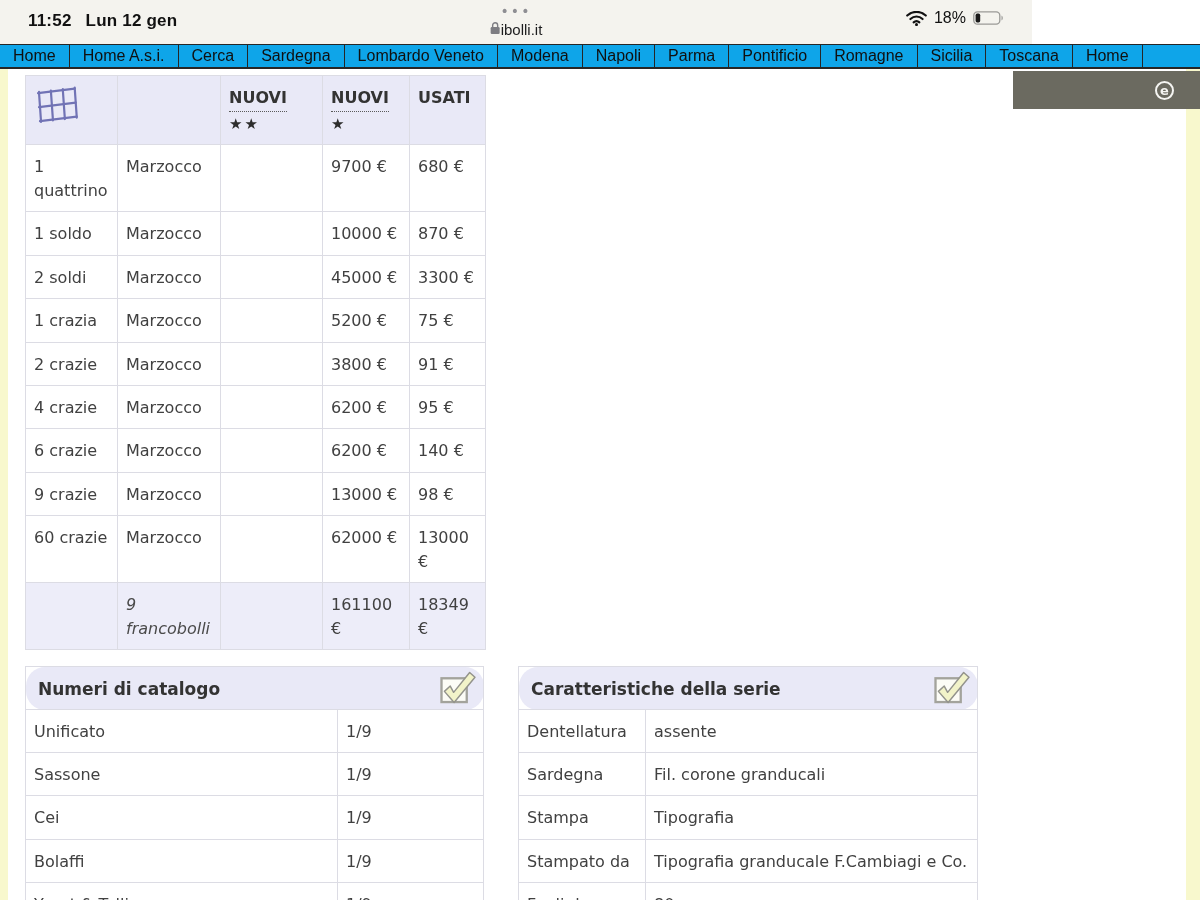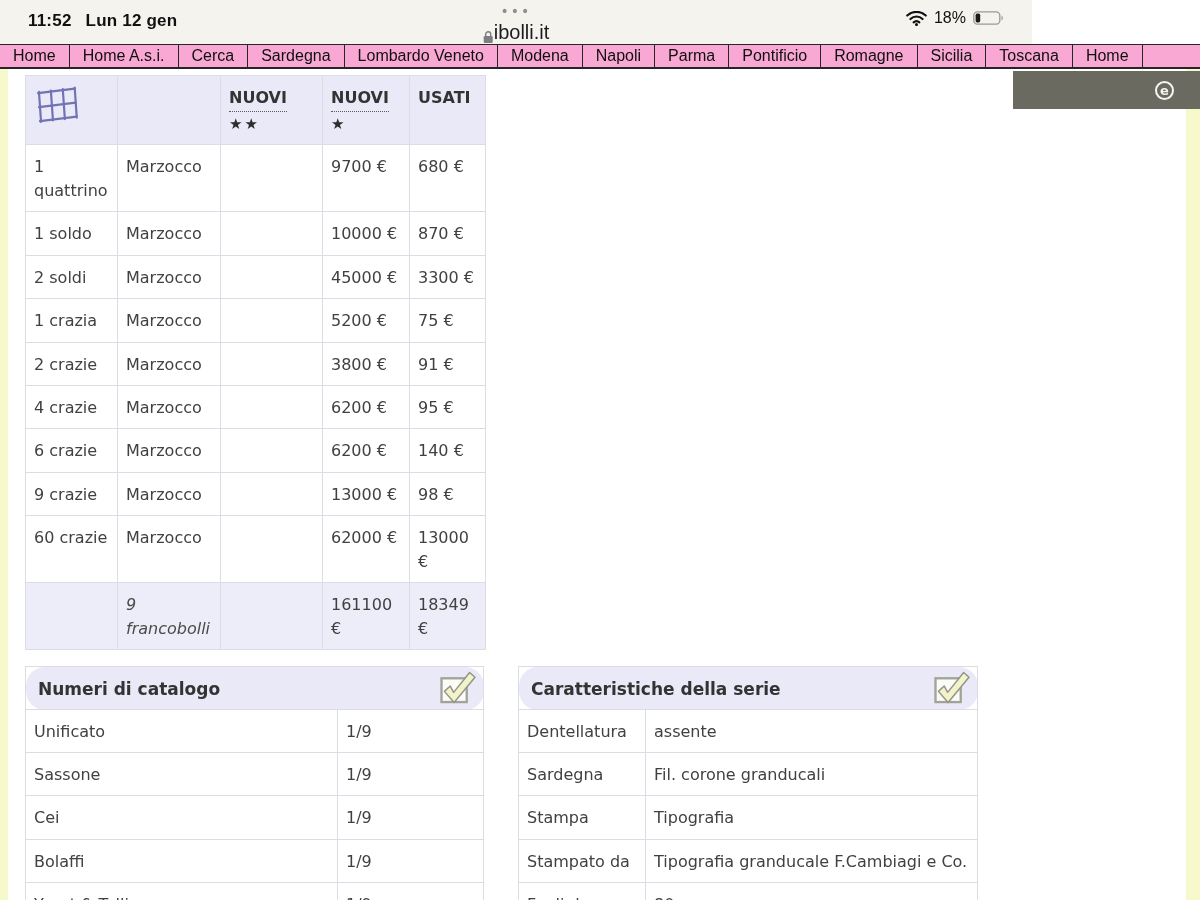--- a/index.html
+++ b/index.html
@@ -6,27 +6,27 @@
   html,body { width:1200px; height:900px; overflow:hidden; background:#fff; }
   body { font-family:"DejaVu Sans", sans-serif; position:relative; }
 
   
   .status-bar{position:absolute;top:0;left:0;width:1032px;height:44px;background:#f4f3ee;}
   .sb-left{position:absolute;left:28px;top:11px;font-family:"Liberation Sans",sans-serif;
            font-size:17px;font-weight:600;color:#111;letter-spacing:.2px;}
   .sb-left .sb-date{margin-left:14px;}
   .sb-center{position:absolute;left:50%;top:5px;transform:translateX(-50%);text-align:center;}
   .sb-dots{font-size:14px;color:#8e8e93;letter-spacing:2px;line-height:12px;cursor:default;}
-  .sb-url{margin-top:4px;display:flex;align-items:flex-end;justify-content:center;
-          font-family:"Liberation Sans",sans-serif;font-size:20px;color:#1c1c1e;}
+  .sb-url{margin-top:4px;display:flex;align-items:flex-start;justify-content:center;
+          font-family:"Liberation Sans",sans-serif;font-size:15px;color:#1c1c1e;}
   .sb-right{position:absolute;right:28px;top:9px;display:flex;align-items:center;gap:7px;}
   .sb-batt-label{font-family:"Liberation Sans",sans-serif;font-size:16px;font-weight:500;color:#111;}
 
   
-  .nav{position:absolute;top:44px;left:0;width:1200px;height:25px;background:#f9a8d4;
+  .nav{position:absolute;top:44px;left:0;width:1200px;height:25px;background:#0ea5e9;
        border-top:1.5px solid #262626;border-bottom:2px solid #262626;display:flex;}
   .nav-item{display:flex;align-items:center;padding:0 13px;border-right:1.5px solid #262626;
             font-family:"Liberation Sans",sans-serif;font-size:16px;color:#101010;cursor:pointer;white-space:nowrap;}
 
   
   .page{position:absolute;top:69px;left:0;width:1200px;height:831px;background:#f8f8cd;overflow:hidden;}
   .content-white{position:absolute;left:8px;top:0;width:1178px;height:100%;background:#ffffff;}
   .ad-box{position:absolute;left:1013px;top:2px;width:187px;height:38px;background:#6b6a60;cursor:pointer;}
   .ad-e{position:absolute;right:26px;top:10px;width:19px;height:19px;border:2px solid #f5f5f2;border-radius:50%;
         color:#f5f5f2;font-size:13px;font-weight:700;text-align:center;line-height:15px;font-family:"DejaVu Sans",sans-serif;}

